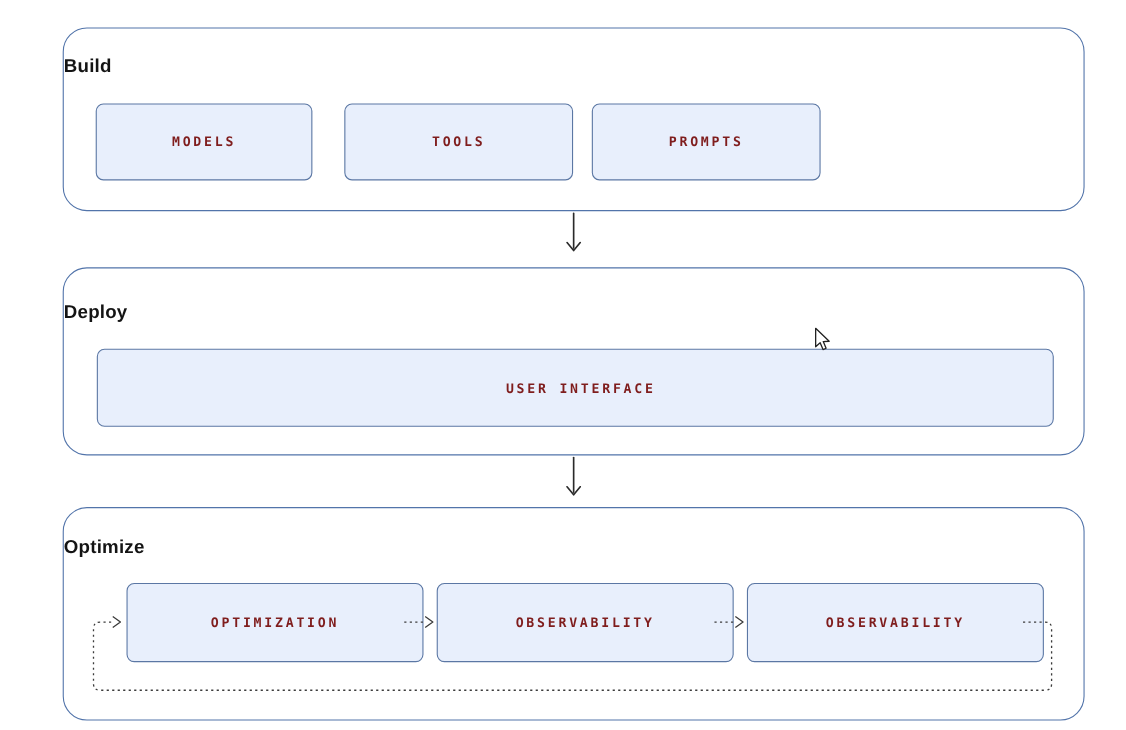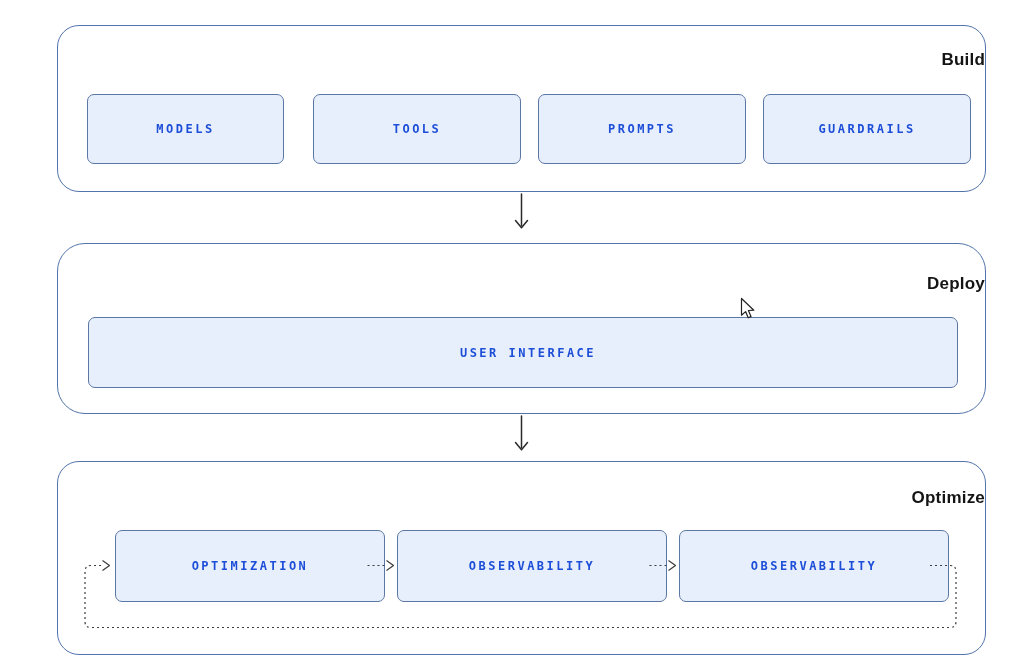--- a/index.html
+++ b/index.html
@@ -12,47 +12,47 @@
   }
   .section{
     position:absolute;
     left:57px;width:929px;
     box-sizing:border-box;
     background:#ffffff;
     border:1.5px solid #5274aa;
     border-radius:22px;
   }
   #section-build{top:25px;height:167px;}
-  #section-deploy{top:243px;height:171px;border-radius:28px;}
+  #section-deploy{top:243px;height:171px;}
   #section-optimize{top:461px;height:194px;}
   .section-title{
     position:absolute;
     left:0;width:100%;
-    text-align:right;
+    text-align:left;
     font-size:17px;
     font-weight:bold;
     color:#141414;
     line-height:20px;
     letter-spacing:.2px;
   }
   #section-build .section-title{top:24px;}
   #section-deploy .section-title{top:30px;}
   #section-optimize .section-title{top:26px;}
   .node{
     position:absolute;
     box-sizing:border-box;
     background:#e8effc;
     border:1.5px solid #5b77a4;
     border-radius:7px;
     display:flex;align-items:center;justify-content:center;
     font-family:"DejaVu Sans Mono", monospace;
     font-size:12px;
     font-weight:700;
     letter-spacing:2.5px;
-    color:#1d4ed8;
+    color:#7f1d1d;
     white-space:nowrap;
   }
   
   .build-node{top:68px;height:70px;width:208px;}
   #node-models{left:29px;width:197px;}
   #node-tools{left:255px;}
   #node-prompts{left:480px;}
   #node-guardrails{left:705px;}
   
   #node-user-interface{top:73px;left:30px;width:870px;height:71px;padding-left:10px;}
@@ -79,23 +79,20 @@
   <div class="section" id="section-build">
     <div class="section-title">Build</div>
     <div class="node build-node" id="node-models">
       <span>MODELS</span>
     </div>
     <div class="node build-node" id="node-tools">
       <span>TOOLS</span>
     </div>
     <div class="node build-node" id="node-prompts">
       <span>PROMPTS</span>
-    </div>
-    <div class="node build-node" id="node-guardrails">
-      <span>GUARDRAILS</span>
     </div>
   </div>
 
   <div class="section" id="section-deploy">
     <div class="section-title">Deploy</div>
     <div class="node" id="node-user-interface">
       <span>USER INTERFACE</span>
     </div>
   </div>
 

